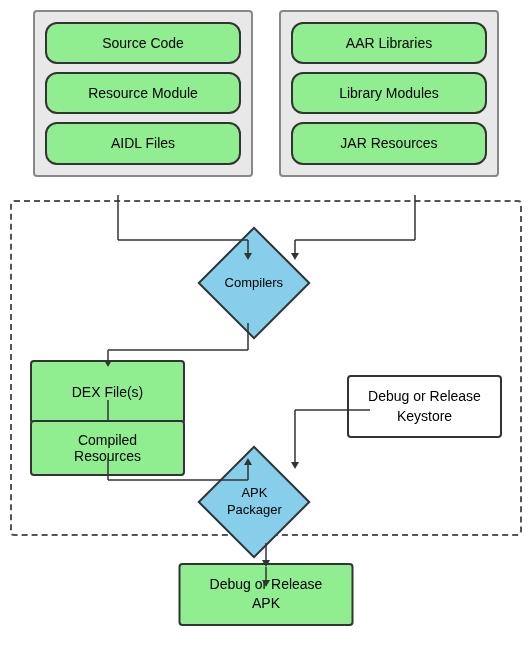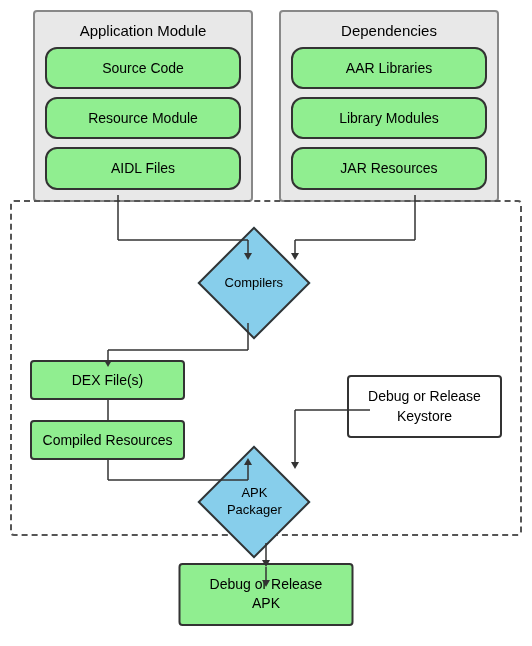--- a/index.html
+++ b/index.html
@@ -84,34 +84,34 @@
     
     .dex-box {
       position: absolute;
       top: 360px;
       left: 30px;
       width: 155px;
       background: #90EE90;
       border: 2px solid #333;
       border-radius: 4px;
       text-align: center;
-      padding: 10px 8px;
+      padding: 22px 8px;
       font-size: 14px;
     }
 
     .compiled-box {
       position: absolute;
       top: 420px;
       left: 30px;
       width: 155px;
       background: #90EE90;
       border: 2px solid #333;
       border-radius: 4px;
       text-align: center;
-      padding: 10px 8px;
+      padding: 10px 24px;
       font-size: 14px;
     }
 
     
     .keystore-box {
       position: absolute;
       top: 375px;
       right: 30px;
       width: 155px;
       background: white;
@@ -171,28 +171,26 @@
     }
   </style>
 </head>
 <body>
 
 <div class="diagram">
 
   <div class="top-section">
 
     <div class="module-container">
-      <div class="container-title">Application Module</div>
       <div class="green-box">Source Code</div>
       <div class="green-box">Resource Module</div>
       <div class="green-box">AIDL Files</div>
     </div>
 
     <div class="module-container">
-      <div class="container-title">Dependencies</div>
       <div class="green-box">AAR Libraries</div>
       <div class="green-box">Library Modules</div>
       <div class="green-box">JAR Resources</div>
     </div>
   </div>
 
   <div class="dashed-box"></div>
 
   <div class="diamond compilers-diamond">
     <div class="diamond-label">Compilers</div>

